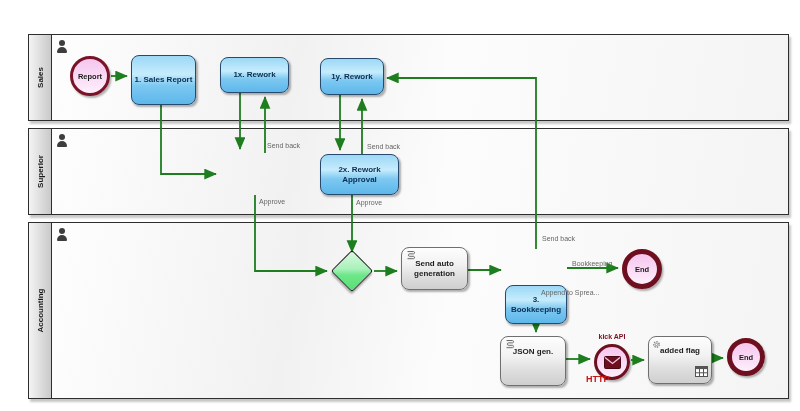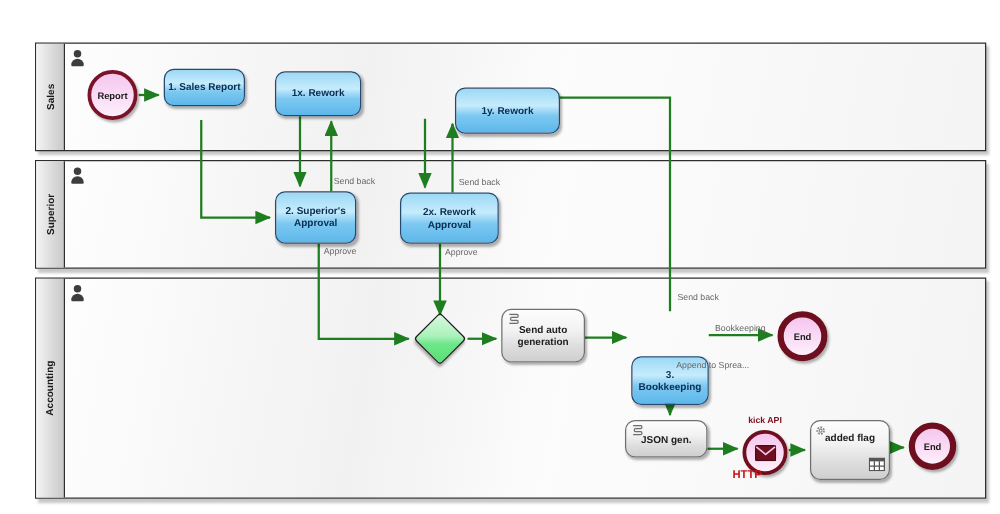--- a/index.html
+++ b/index.html
@@ -88,35 +88,32 @@
       <path d="M566,359 L590,359" marker-end="url(#arr)"></path>
       <path d="M631,360 L644,360" marker-end="url(#arr)"></path>
       <path d="M712,358 L723,358" marker-end="url(#arr)"></path>
     </g>
   </svg>
 
   <div class="event start" style="left:70px;top:56px;width:34px;height:34px;">
     <span>Report</span>
   </div>
 
-  <div class="task blue" style="left:131px;top:55px;width:65px;height:30px;">
+  <div class="task blue" style="left:131px;top:55px;width:65px;height:50px;">
     <span>1. Sales Report</span>
   </div>
 
   <div class="task blue" style="left:220px;top:57px;width:69px;height:36px;">
     <span>1x. Rework</span>
   </div>
 
-  <div class="task blue" style="left:320px;top:70px;width:84px;height:37px;margin-left:44px;">
+  <div class="task blue" style="left:320px;top:58px;width:64px;height:37px;">
     <span>1y. Rework</span>
   </div>
 
-  <div class="task blue" style="left:220px;top:153px;width:65px;height:42px;">
-    <span>2. Superior's Approval</span>
-  </div>
 
   <div class="task blue" style="left:320px;top:154px;width:79px;height:41px;">
     <span>2x. Rework Approval</span>
   </div>
 
   <div class="gateway" style="left:337px;top:256px;"></div>
 
   <div class="task gray" style="left:401px;top:247px;width:67px;height:43px;">
     <span class="node-icon" style="left:3px;top:2px;">
       <svg width="11" height="12" viewBox="0 0 11 12">
@@ -127,21 +124,21 @@
   </div>
 
   <div class="task blue" style="left:505px;top:249px;width:62px;height:39px;margin-top:36px;">
     <span>3. Bookkeeping</span>
   </div>
 
   <div class="event end" style="left:622px;top:249px;width:30px;height:30px;">
     <span>End</span>
   </div>
 
-  <div class="task gray" style="left:500px;top:336px;width:66px;height:30px;align-items:flex-start;padding-top:10px;">
+  <div class="task gray" style="left:500px;top:336px;width:66px;height:50px;align-items:flex-start;padding-top:10px;">
     <span class="node-icon" style="left:3px;top:2px;">
       <svg width="11" height="12" viewBox="0 0 11 12">
           <path d="M2.5 1.5 h6 c1.4 0 1.4 2.4 0 2.4 h-4 c-1.4 0 -1.4 2.4 0 2.4 h4 c1.4 0 1.4 2.4 0 2.4 h-6" fill="#f0f0f0" stroke="#6d6d6d" stroke-width="1"></path>
         </svg>
     </span>
     <span>JSON gen.</span>
   </div>
 
   <div class="event message" style="left:594px;top:344px;width:30px;height:30px;">
     <span class="node-icon" style="position:static;display:flex;">

